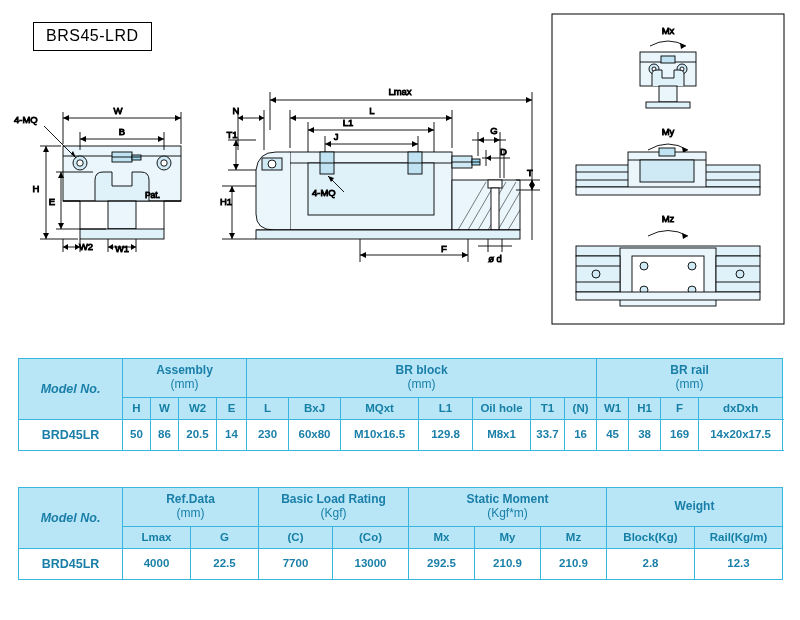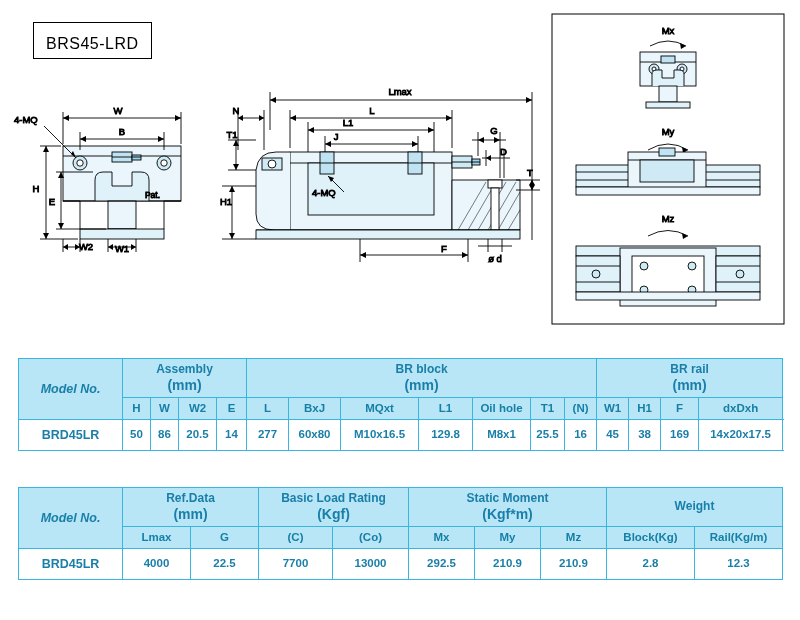--- a/index.html
+++ b/index.html
@@ -20,21 +20,21 @@
     width: 800px;
     height: 620px;
   }
 
   
   .title-box {
     position: absolute;
     left: 33px;
     top: 22px;
     border: 1.5px solid #000;
-    padding: 12px 12px 5px 12px;
+    padding: 4px 12px 5px 12px;
     font-size: 16px;
     letter-spacing: 0.5px;
     background: #fff;
   }
 
   
   .drawing {
     position: absolute;
     left: 0;
     top: 0;
@@ -79,22 +79,22 @@
     background: #ffffff;
     height: 30px;
     color: #1a7fa8;
     font-weight: bold;
     font-size: 11.5px;
   }
   .tbl .datarow td.modelcell {
     font-size: 12.5px;
   }
   .sub {
-    font-size: 14px;
-    font-weight: bold;
+    font-size: 12px;
+    font-weight: normal;
     display: block;
   }
 
   #table1 { left: 18px; top: 358px; width: 764px; }
   #table2 { left: 18px; top: 487px; width: 764px; }
 
   
   .dimtxt { font-family: "Liberation Sans", sans-serif; font-size: 9.5px; fill: #000; }
   .dimtxt-s { font-family: "Liberation Sans", sans-serif; font-size: 8.5px; fill: #000; }
 </style>
@@ -409,26 +409,26 @@
       <td class="hdr">H1</td>
       <td class="hdr">F</td>
       <td class="hdr" colspan="2">dxDxh</td>
     </tr>
     <tr class="datarow">
       <td class="modelcell">BRD45LR</td>
       <td>50</td>
       <td>86</td>
       <td>20.5</td>
       <td>14</td>
-      <td>277</td>
+      <td>230</td>
       <td>60x80</td>
       <td>M10x16.5</td>
       <td>129.8</td>
       <td>M8x1</td>
-      <td>25.5</td>
+      <td>33.7</td>
       <td>16</td>
       <td>45</td>
       <td>38</td>
       <td>169</td>
       <td colspan="2">14x20x17.5</td>
     </tr>
   </tbody>
     </table>
 
   <table class="tbl" id="table2">

